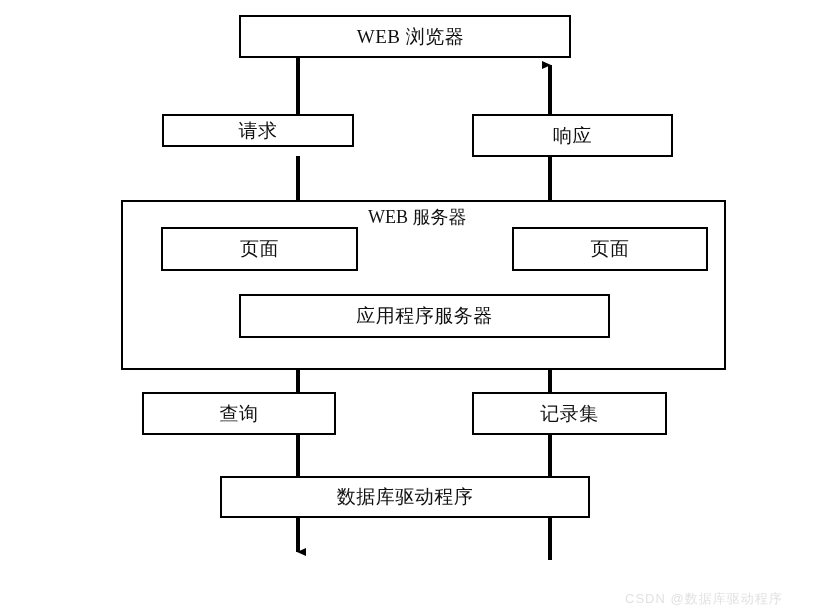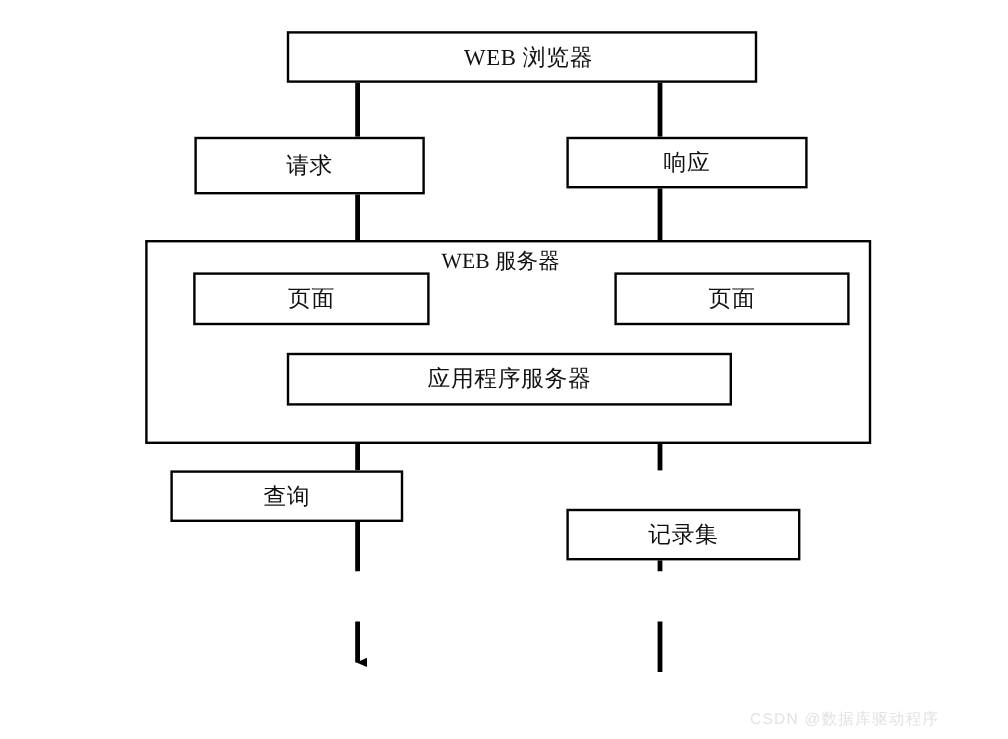--- a/index.html
+++ b/index.html
@@ -89,25 +89,25 @@
 
       <line x1="550" y1="560" x2="550" y2="518"></line>
       <line x1="550" y1="476" x2="550" y2="435"></line>
       <line x1="550" y1="392" x2="550" y2="338"></line>
       <line x1="550" y1="294" x2="550" y2="279" marker-end="url(#arrowUp)"></line>
       <line x1="550" y1="227" x2="550" y2="156"></line>
       <line x1="550" y1="114" x2="550" y2="65" marker-end="url(#arrowUp)"></line>
     </g>
   </svg>
 
-  <div class="node" style="left:239px; top:26px; width:392px; height:43px;padding-left:11px;">
+  <div class="node" style="left:239px; top:15px; width:332px; height:43px;padding-left:11px;">
     <span>WEB 浏览器</span>
   </div>
 
-  <div class="node" style="left:162px; top:114px; width:192px; height:48px;">
+  <div class="node" style="left:162px; top:114px; width:192px; height:33px;">
     <span>请求</span>
   </div>
 
   <div class="node" style="left:472px; top:114px; width:201px; height:43px;">
     <span>响应</span>
   </div>
 
   <div class="container-box" style="left:121px; top:200px; width:605px; height:170px;"></div>
   <div class="container-label" style="left:368px; top:205px;font-family:Liberation Serif, serif;">WEB 服务器</div>
 
@@ -120,21 +120,24 @@
   </div>
 
   <div class="node" style="left:239px; top:294px; width:371px; height:44px;">
     <span>应用程序服务器</span>
   </div>
 
   <div class="node" style="left:142px; top:392px; width:194px; height:43px;text-align:center;">
     <span>查询</span>
   </div>
 
-  <div class="node" style="left:472px; top:392px; width:195px; height:43px;margin-top:32px;">
+  <div class="node" style="left:472px; top:392px; width:195px; height:43px;">
     <span>记录集</span>
   </div>
 
+  <div class="node" style="left:220px; top:476px; width:370px; height:42px;">
+    <span>数据库驱动程序</span>
+  </div>
 
 
   <div class="watermark" style="left:625px; top:590px;">CSDN @数据库驱动程序</div>
 
 </div>
 
 </body></html>

